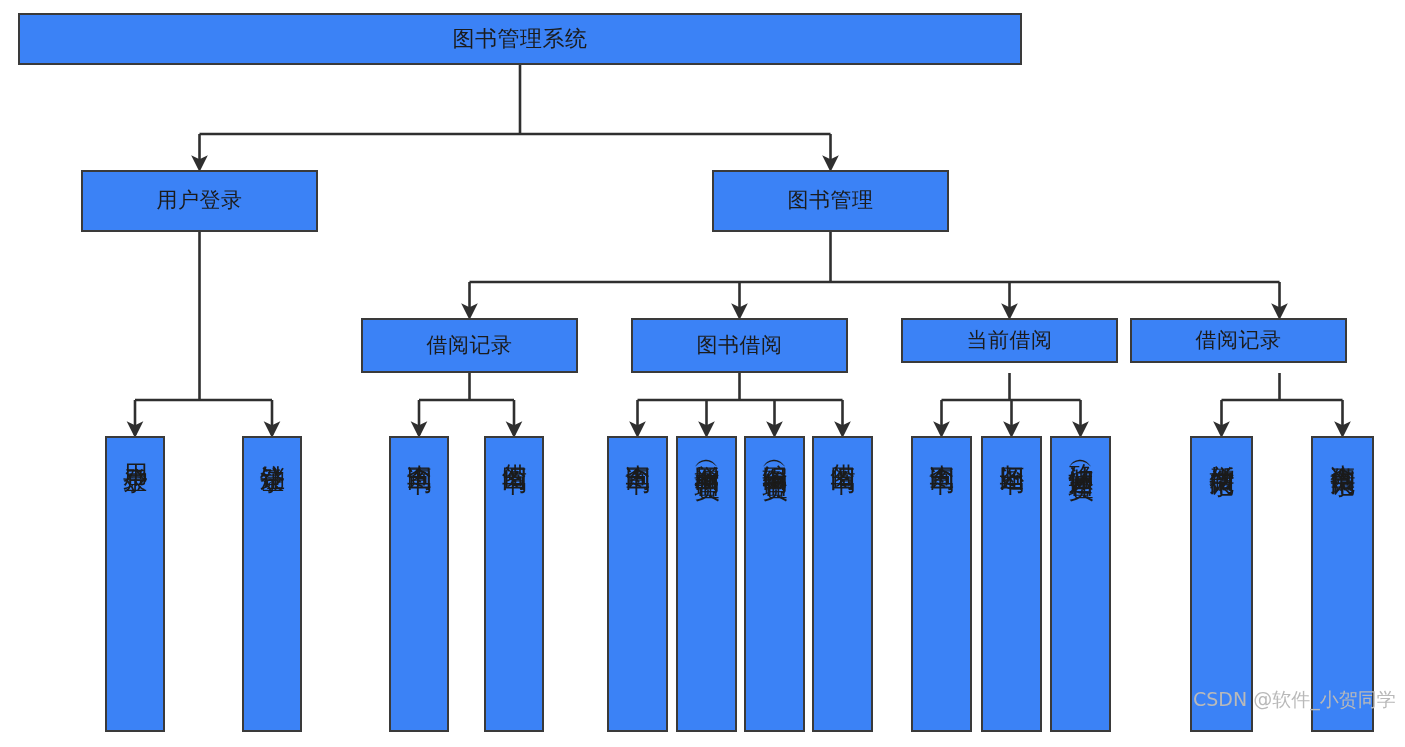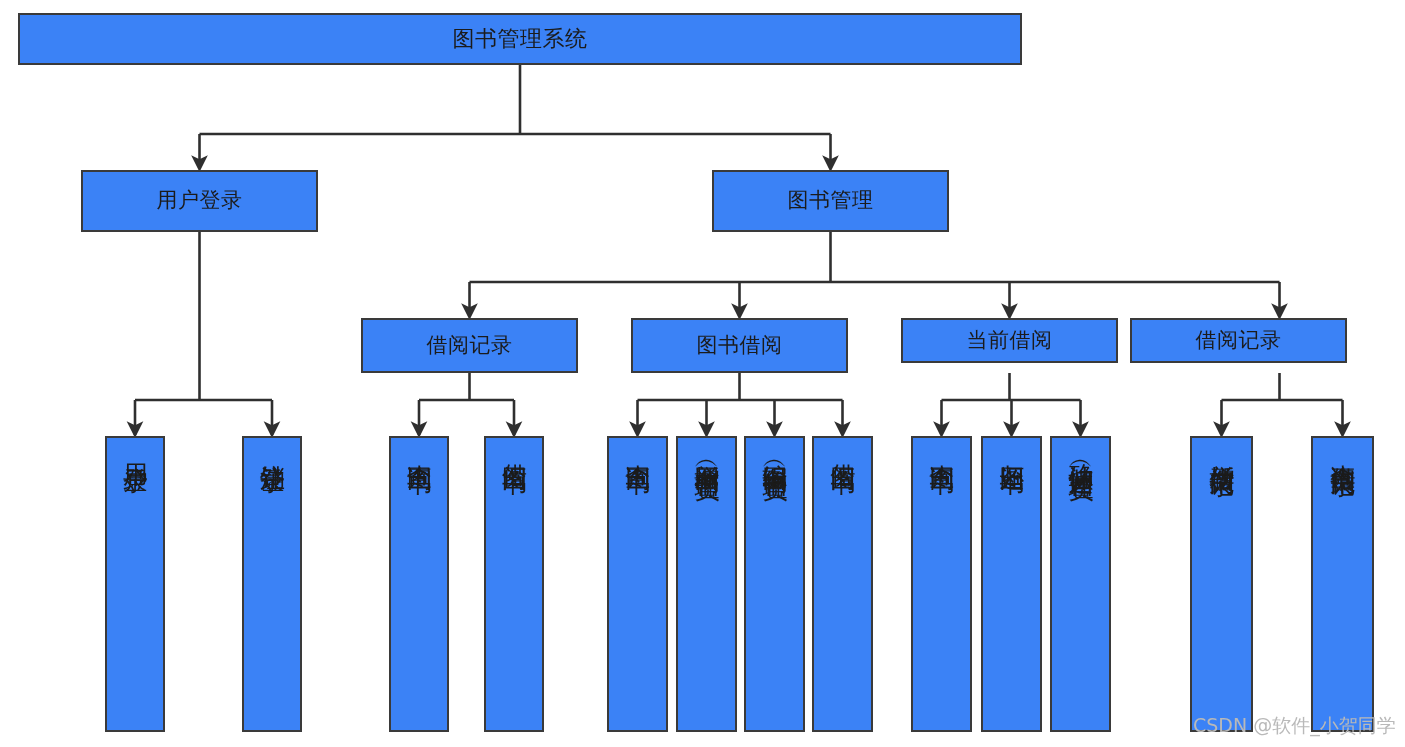--- a/index.html
+++ b/index.html
@@ -183,15 +183,15 @@
     <span class="label">确认归还（管理员）</span>
   </div>
 
   <div class="node vert" style="left: 1190px; top: 436px; width: 63px; height: 296px;">
     <span class="label">新增借阅记录</span>
   </div>
   <div class="node vert" style="left: 1311px; top: 436px; width: 63px; height: 296px;">
     <span class="label">查询借阅记录</span>
   </div>
 
-  <div class="watermark" style="left: 1193px; top: 713px; text-align: center;">CSDN @软件_小贺同学</div>
+  <div class="watermark" style="left: 1193px; top: 687px; text-align: center;">CSDN @软件_小贺同学</div>
 
 </div>
 
 </body></html>

